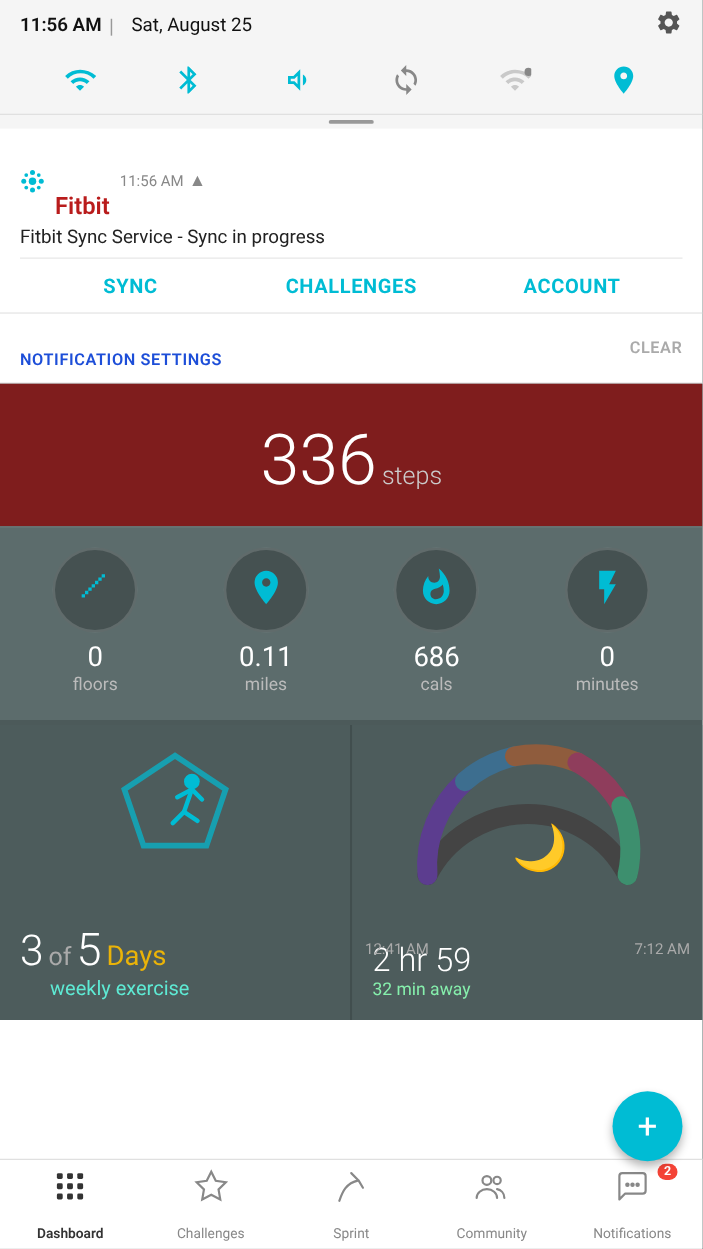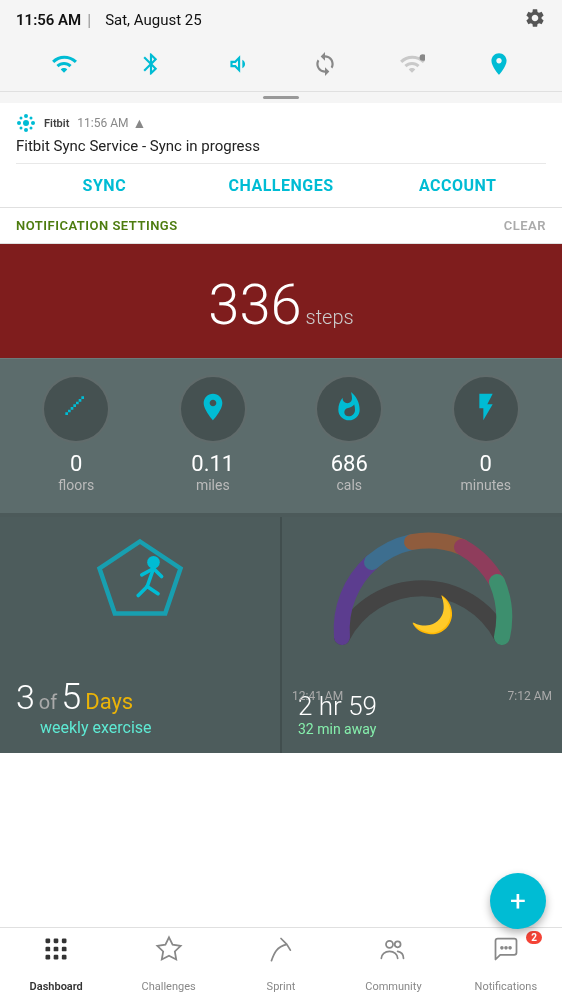--- a/index.html
+++ b/index.html
@@ -83,23 +83,24 @@
     }
     .fitbit-logo {
       display: flex;
       align-items: center;
       margin-right: 8px;
     }
     .fitbit-logo svg {
       width: 20px; height: 20px;
     }
     .notif-app-name {
-      font-size: 11px;
+      font-size: 19px;
       font-weight: 600;
-      color: #404040;
+      color: #b91c1c;
+      margin-top: 40px;
     }
     .notif-time {
       font-size: 12px;
       color: #888;
       margin-left: 8px;
     }
     .notif-expand {
       margin-left: 4px;
       color: #888;
       font-size: 14px;
@@ -132,23 +133,24 @@
       display: flex;
       justify-content: space-between;
       align-items: center;
       padding: 10px 16px;
       background: #fff;
       border-bottom: 1px solid #e0e0e0;
     }
     .notif-settings-text {
       font-size: 13px;
       font-weight: 600;
-      color: #4d7c0f;
+      color: #1d4ed8;
       letter-spacing: 0.5px;
       text-transform: uppercase;
+      margin-top: 20px;
     }
     .notif-clear-text {
       font-size: 13px;
       font-weight: 600;
       color: #aaa;
       letter-spacing: 0.5px;
       text-transform: uppercase;
     }
 
     

